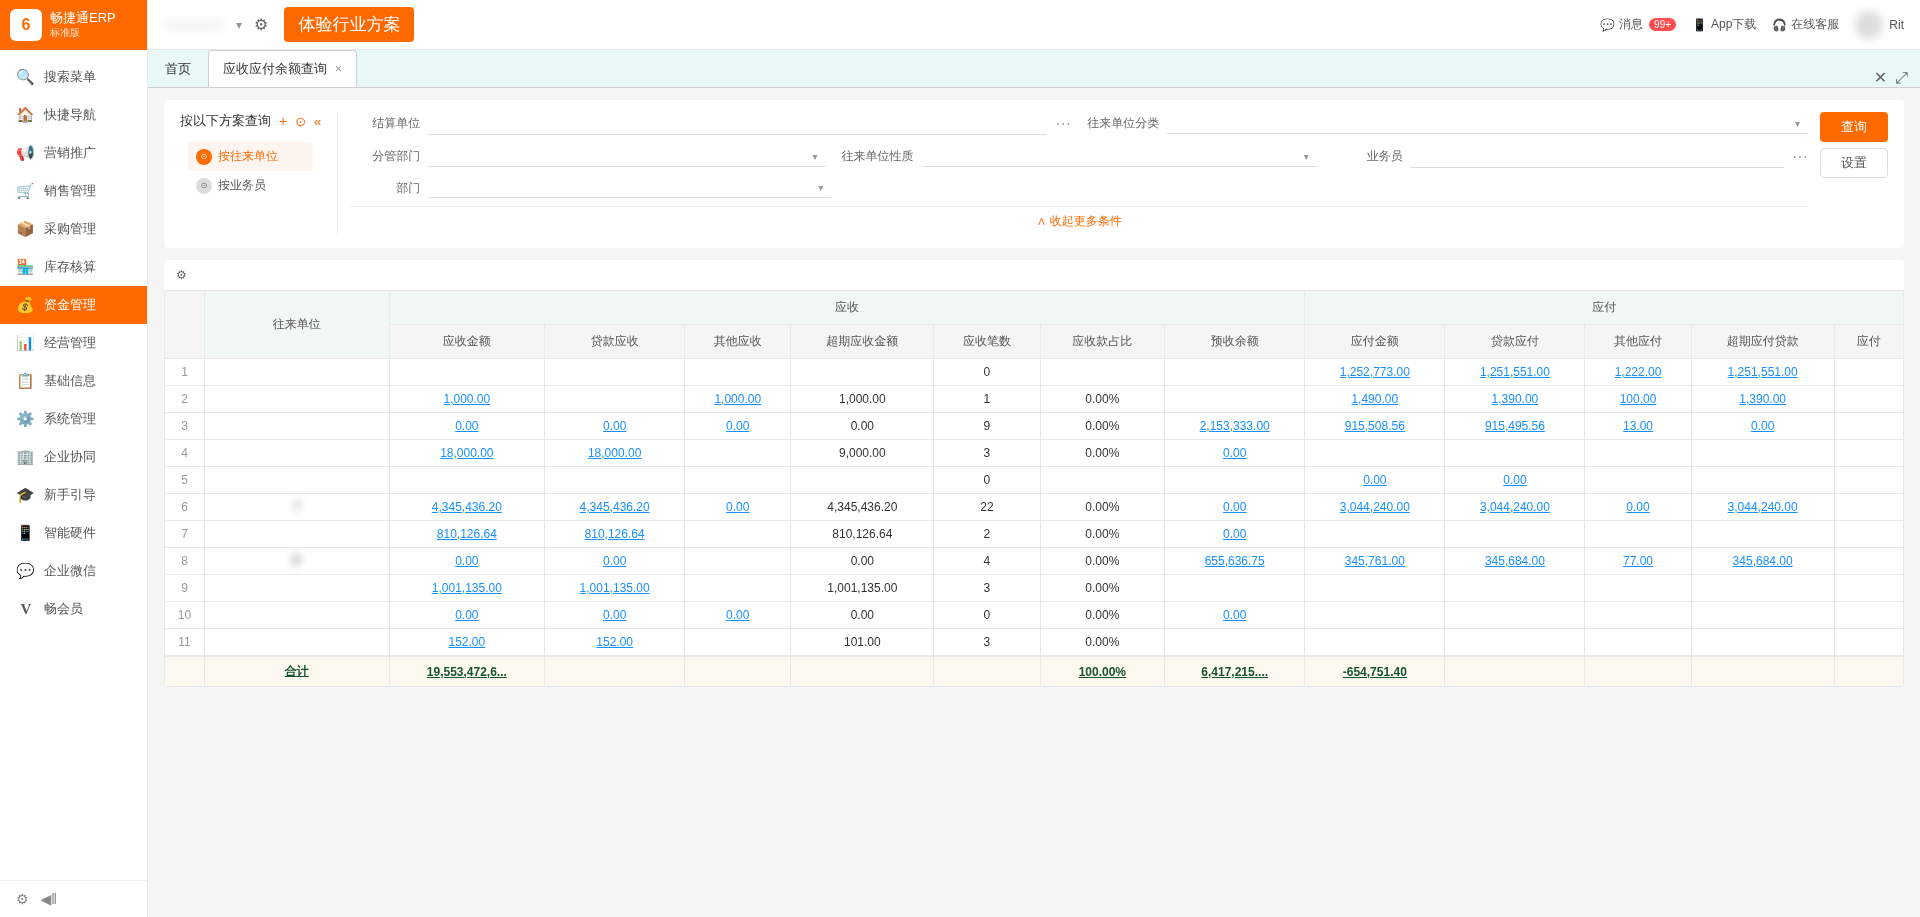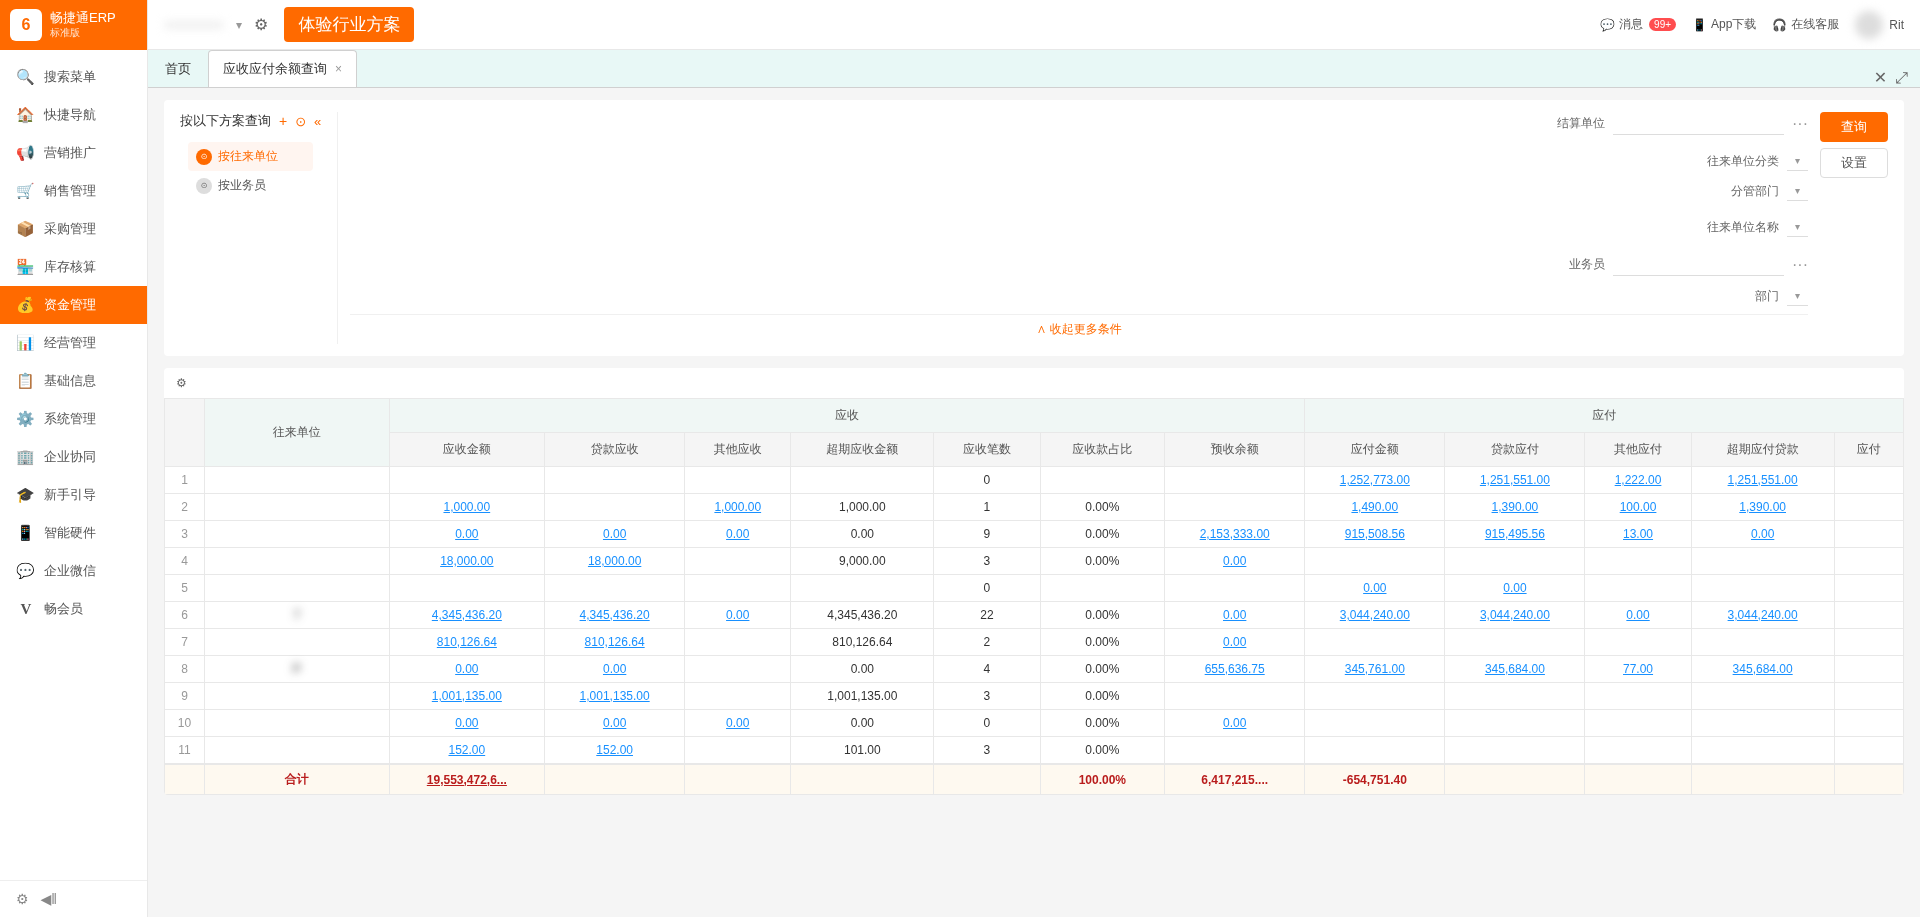--- a/index.html
+++ b/index.html
@@ -88,21 +88,21 @@
     .page-action-btn { display: flex; align-items: center; gap: 4px; color: #ff6a00; font-size: 12px; cursor: pointer; }
 
     
     .filter-section {
       background: #fff; border-radius: 4px; padding: 12px 16px; margin-bottom: 12px;
     }
     .filter-header { display: flex; align-items: center; gap: 8px; margin-bottom: 12px; }
     .filter-title { font-size: 13px; color: #333; }
     .filter-add-btn { color: #ff6a00; cursor: pointer; font-size: 14px; }
     .filter-rows { display: flex; flex-direction: column; gap: 10px; }
-    .filter-row { display: flex; align-items: flex-end; gap: 16px; flex-direction: column; }
+    .filter-row { display: flex; align-items: center; gap: 16px; }
     .filter-item { display: flex; align-items: center; gap: 8px; flex: 1; }
     .filter-label { font-size: 12px; color: #666; white-space: nowrap; min-width: 70px; text-align: right; }
     .filter-input {
       flex: 1; border: none; border-bottom: 1px solid #ddd; padding: 4px 8px;
       font-size: 12px; color: #333; outline: none; background: transparent;
     }
     .filter-select {
       flex: 1; border: none; border-bottom: 1px solid #ddd; padding: 4px 8px;
       font-size: 12px; color: #333; background: transparent; outline: none;
       display: flex; align-items: center; justify-content: space-between; cursor: pointer;
@@ -149,21 +149,21 @@
     td {
       padding: 6px 10px; text-align: center; color: #333;
       border: 1px solid #e8e8e8; white-space: nowrap;
     }
     td.link { color: #1890ff; text-decoration: underline; cursor: pointer; }
     .th-group { background: #f0f7f5; }
     .th-sub { background: #f5f5f5; }
     .row-num { color: #999; text-align: center; }
     .blurred { filter: blur(4px); user-select: none; }
     .table-footer { background: #fef9f0; border-top: 2px solid #e8e8e8; }
-    .table-footer td { font-weight: bold; color: #b91c1c; }
+    .table-footer td { font-weight: bold; color: #14532d; text-decoration: underline; }
     .negative { color: #ff4d4f; }
 
     
     ::-webkit-scrollbar { width: 6px; height: 6px; }
     ::-webkit-scrollbar-track { background: #f0f0f0; }
     ::-webkit-scrollbar-thumb { background: #ccc; border-radius: 3px; }
   </style>
 </head>
 <body>
 
@@ -330,21 +330,21 @@
 
             <div class="filter-row">
               <div class="filter-item">
                 <span class="filter-label">分管部门</span>
                 <div class="filter-select" style="flex:1;">
                   <span style="color:#ccc;font-size:11px;"></span>
                   <span class="filter-chevron">▾</span>
                 </div>
               </div>
               <div class="filter-item">
-                <span class="filter-label">往来单位名称</span>
+                <span class="filter-label">往来单位性质</span>
                 <div class="filter-select" style="flex:1;">
                   <span style="color:#ccc;font-size:11px;"></span>
                   <span class="filter-chevron">▾</span>
                 </div>
               </div>
               <div class="filter-item">
                 <span class="filter-label">业务员</span>
                 <input class="filter-input" style="flex: 1 1 0%;">
                 <span class="filter-dots">···</span>
               </div>

